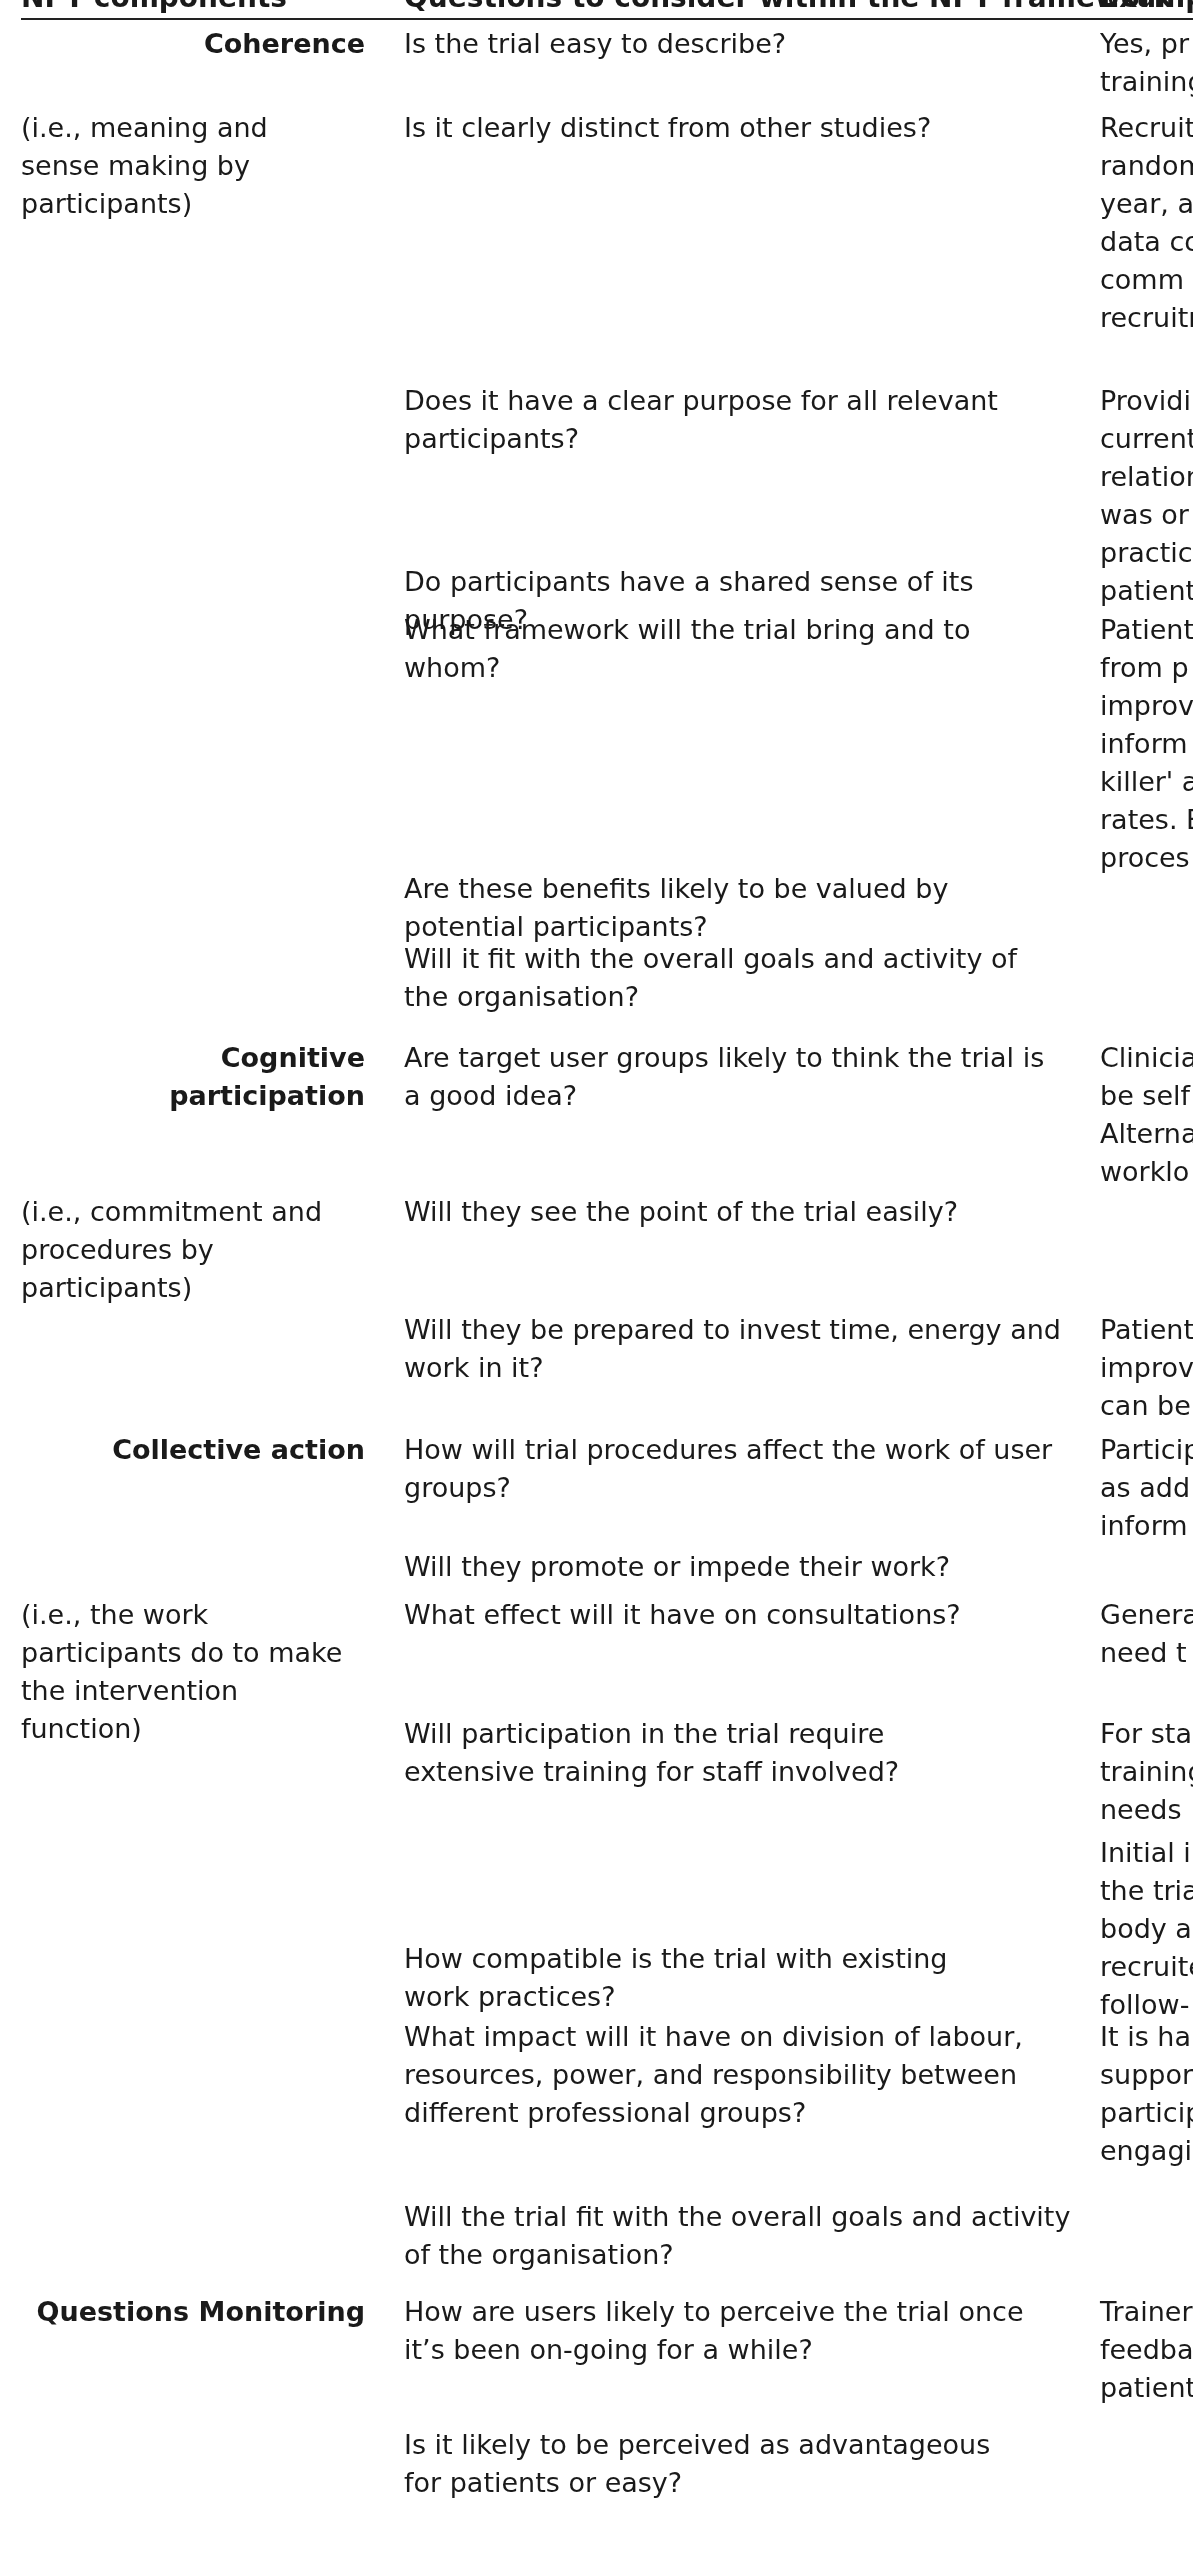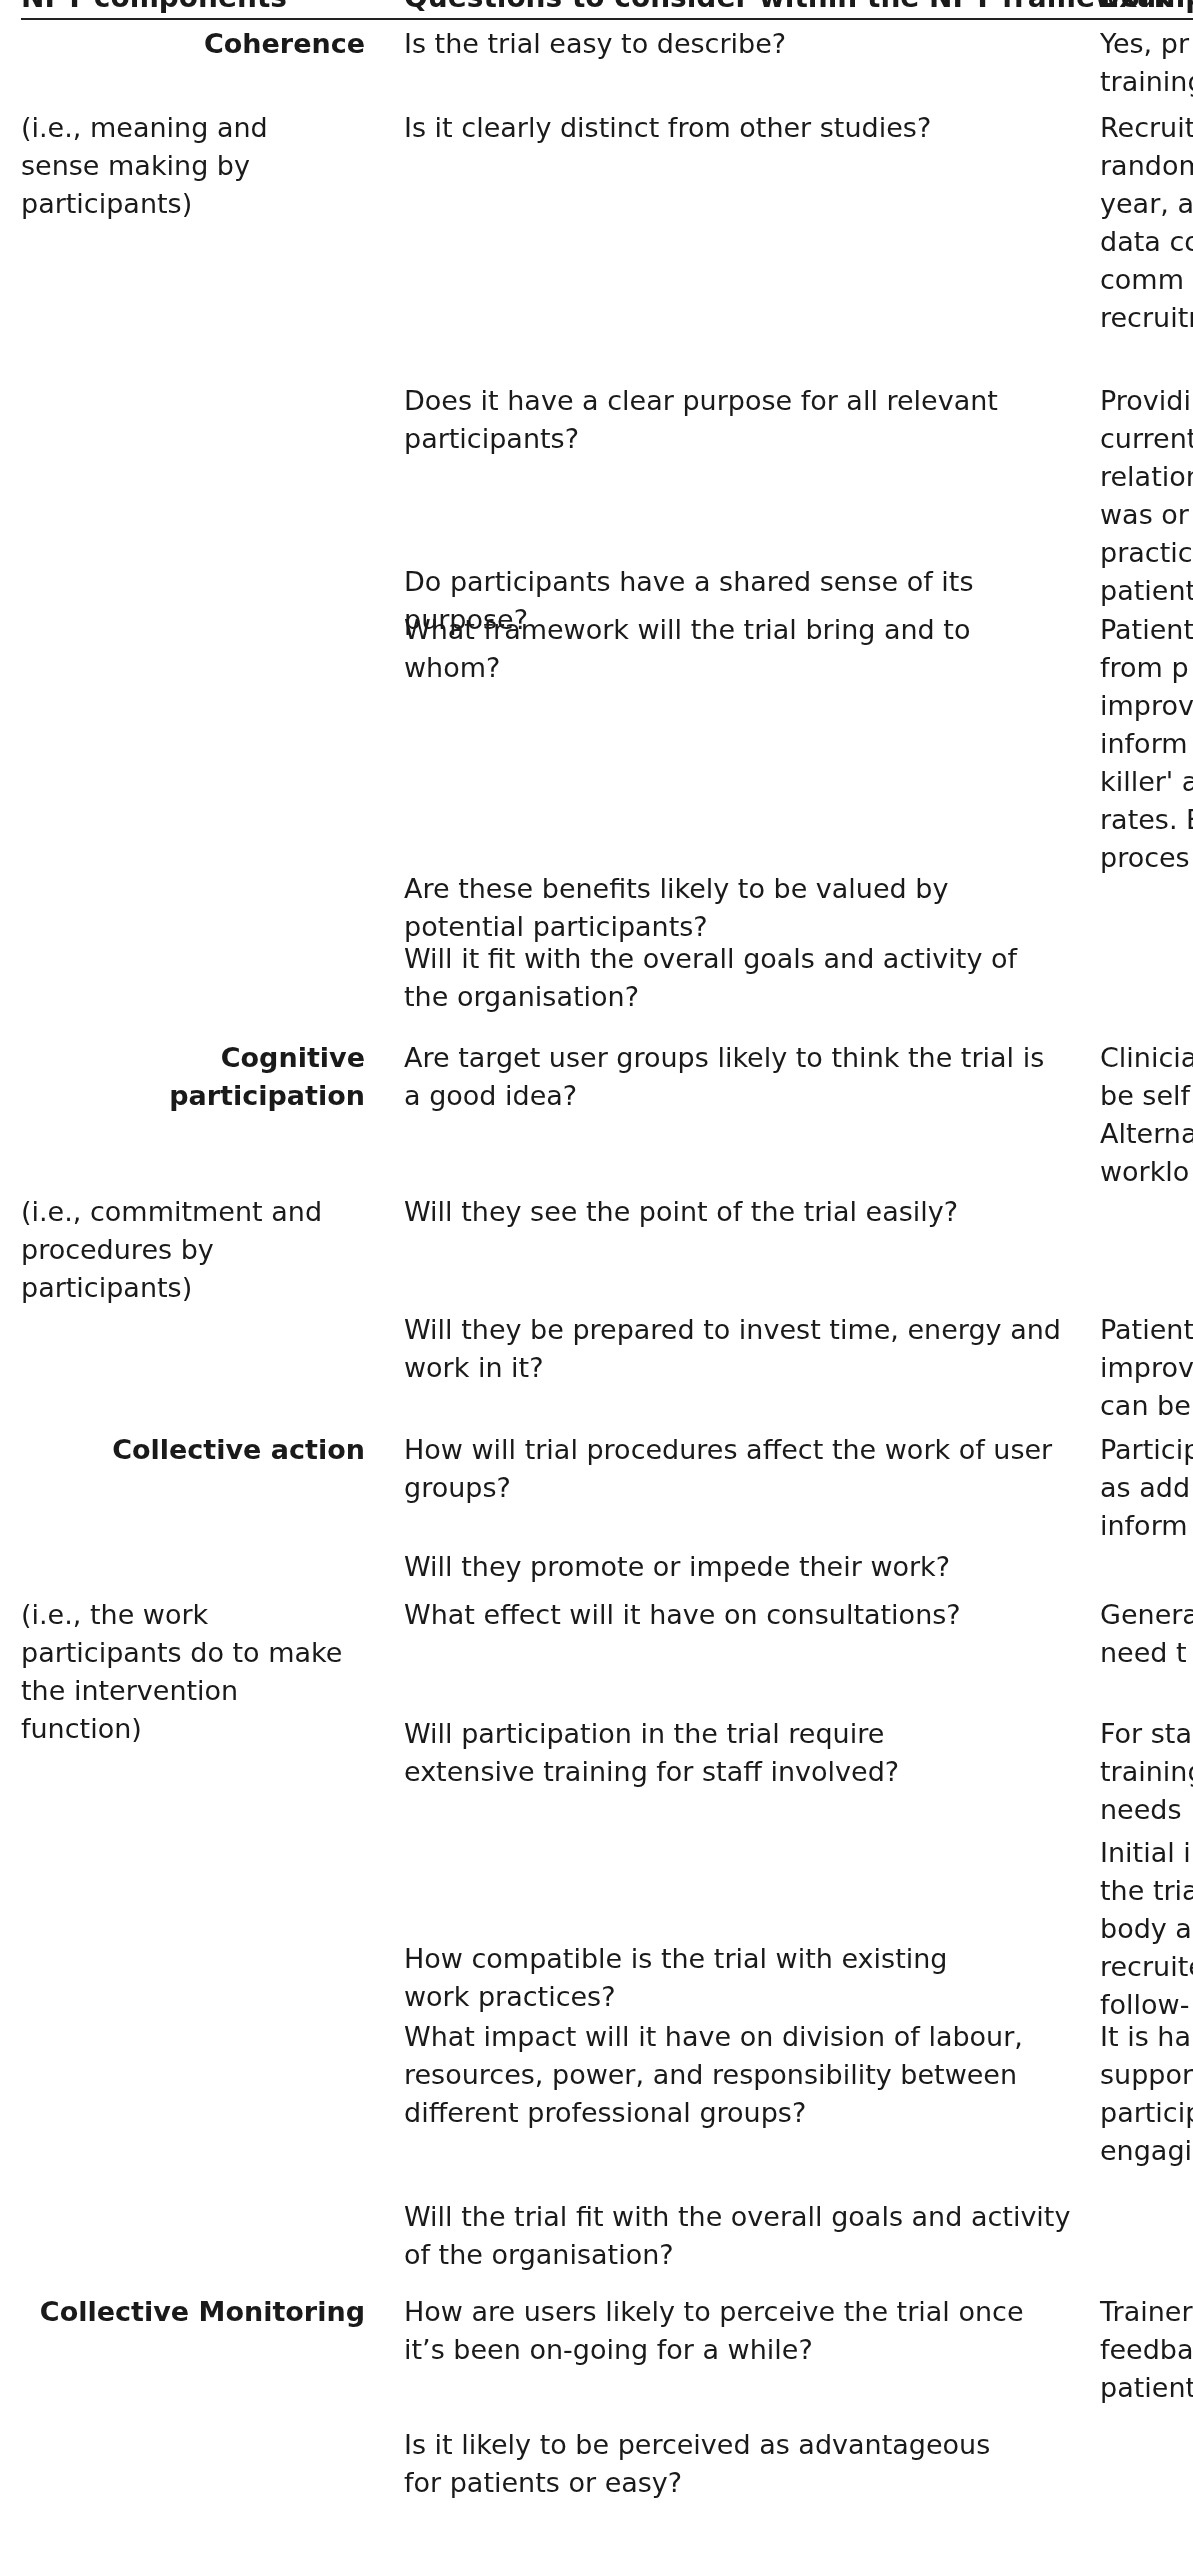--- a/index.html
+++ b/index.html
@@ -21,21 +21,21 @@
   <div class="hdr" style="left:404px">Questions to consider within the NPT framework</div>
   <div class="hdr" style="left:1100px">Examp</div>
   <div class="rule"></div>
 
   <div class="cell c1 bold" style="top:25px">Coherence</div>
   <div class="cell c1" style="top:109px;width:325px">(i.e., meaning and sense making by participants)</div>
   <div class="cell c1 bold" style="top:1039px">Cognitive participation</div>
   <div class="cell c1" style="top:1193px;width:315px">(i.e., commitment and procedures by participants)</div>
   <div class="cell c1 bold" style="top:1431px">Collective action</div>
   <div class="cell c1" style="top:1596px;width:344px">(i.e., the work participants do to make the intervention function)</div>
-  <div class="cell c1 bold" style="top:2293px">Collective Monitoring</div>
+  <div class="cell c1 bold" style="top:2293px">Questions Monitoring</div>
 
   <div class="cell c2" style="top:25px">Is the trial easy to describe?</div>
   <div class="cell c2" style="top:109px">Is it clearly distinct from other studies?</div>
   <div class="cell c2" style="top:382px;width:611px">Does it have a clear purpose for all relevant participants?</div>
   <div class="cell c2" style="top:563px">Do participants have a shared sense of its purpose?</div>
   <div class="cell c2" style="top:611px">What framework will the trial bring and to whom?</div>
   <div class="cell c2" style="top:870px;width:659px">Are these benefits likely to be valued by potential participants?</div>
   <div class="cell c2" style="top:940px;width:659px">Will it fit with the overall goals and activity of the organisation?</div>
   <div class="cell c2" style="top:1039px;width:659px">Are target user groups likely to think the trial is a good idea?</div>
   <div class="cell c2" style="top:1193px">Will they see the point of the trial easily?</div>

